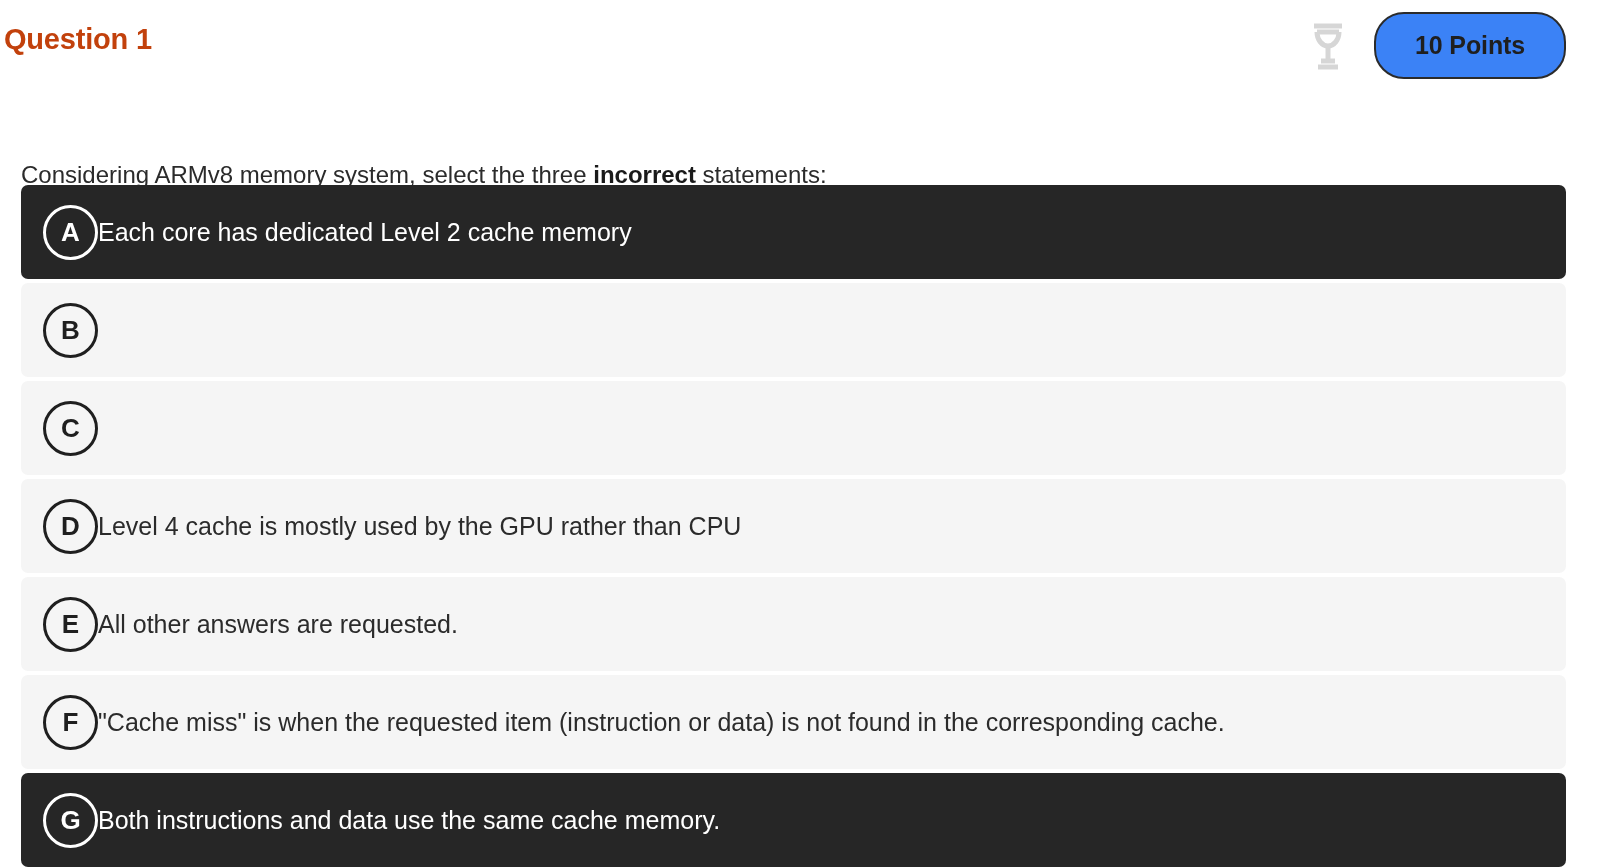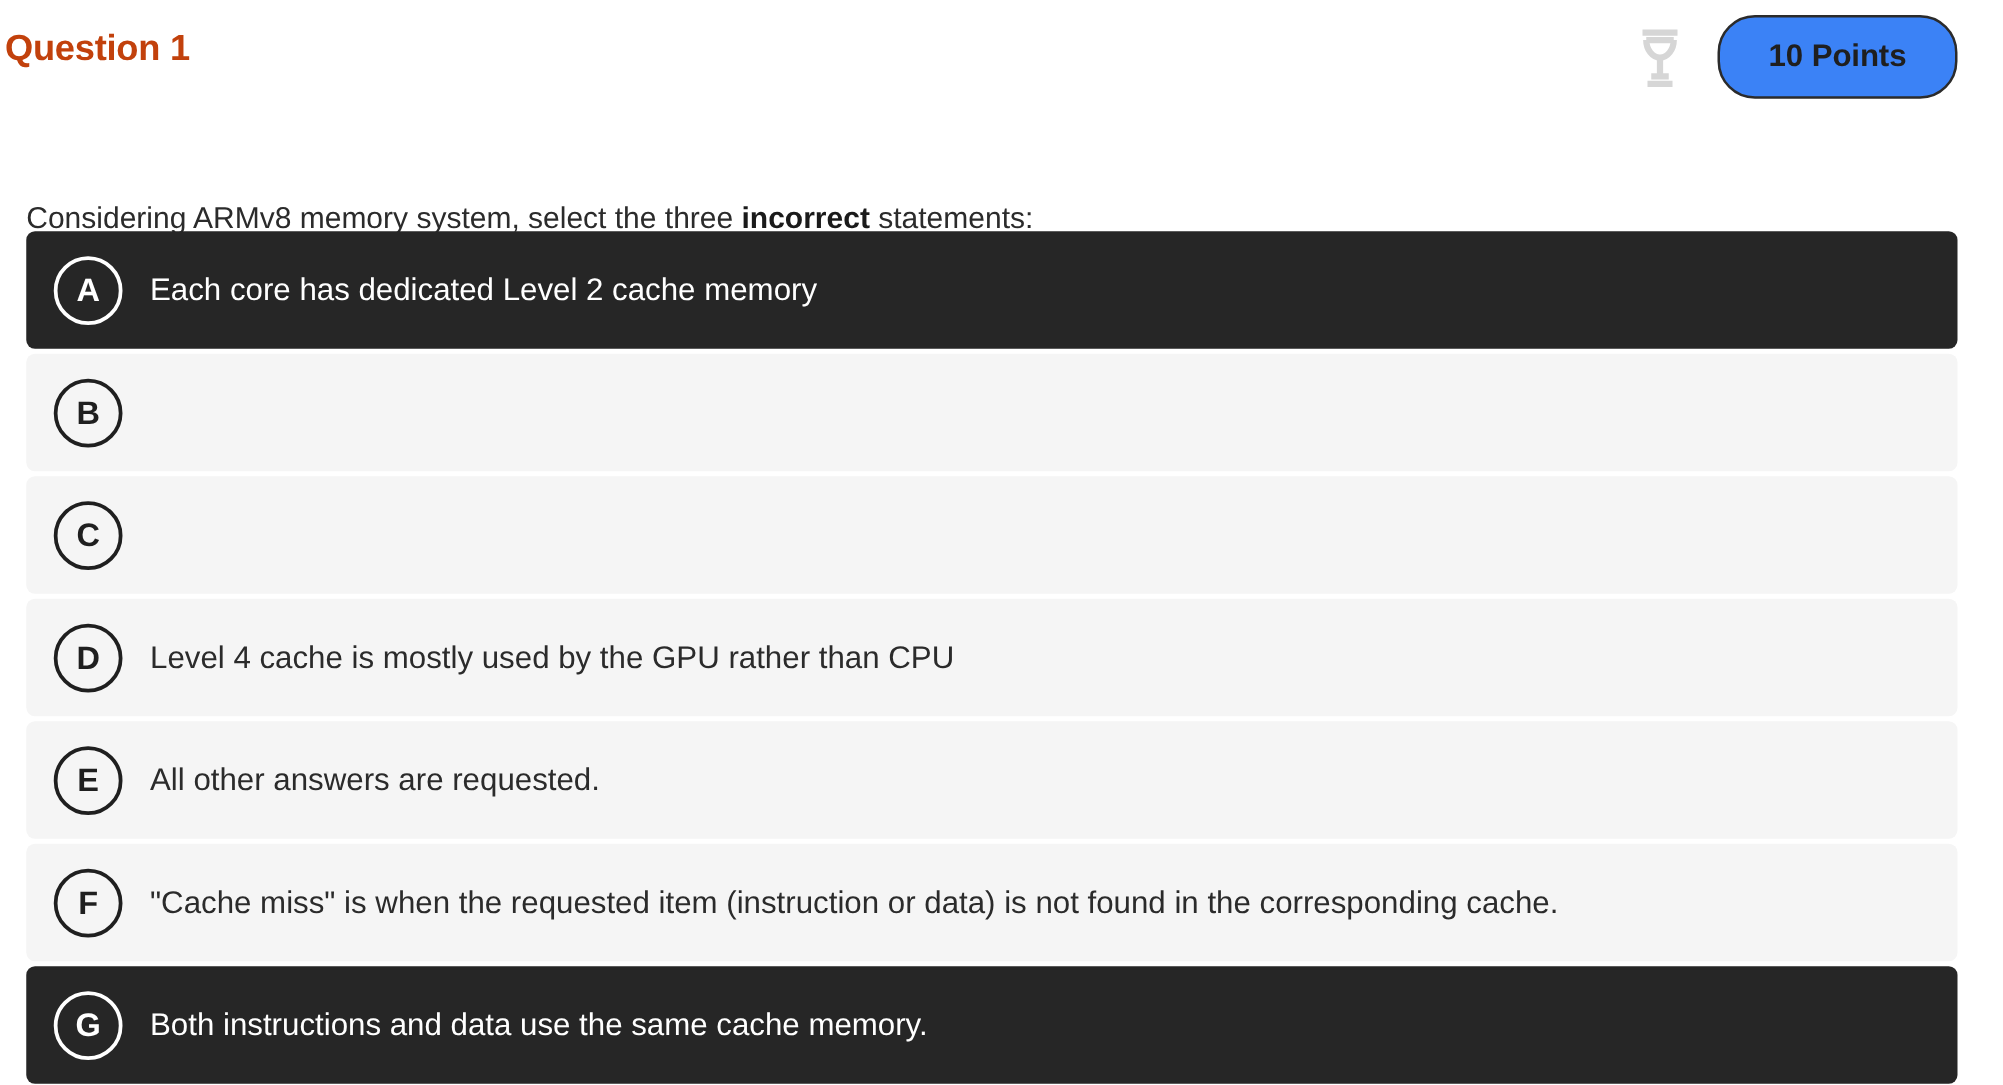--- a/index.html
+++ b/index.html
@@ -127,21 +127,20 @@
     color: #1f1f1f;
     line-height: 1;
   }
 
   .option.selected .option-letter {
     border-color: #ffffff;
     color: #ffffff;
   }
 
   .option-text {
-    margin-left: 22px;
     font-size: 25px;
     color: #2b2b2b;
     line-height: 32px;
     white-space: nowrap;
   }
 
   .option.selected .option-text {
     color: #ffffff;
   }
 

